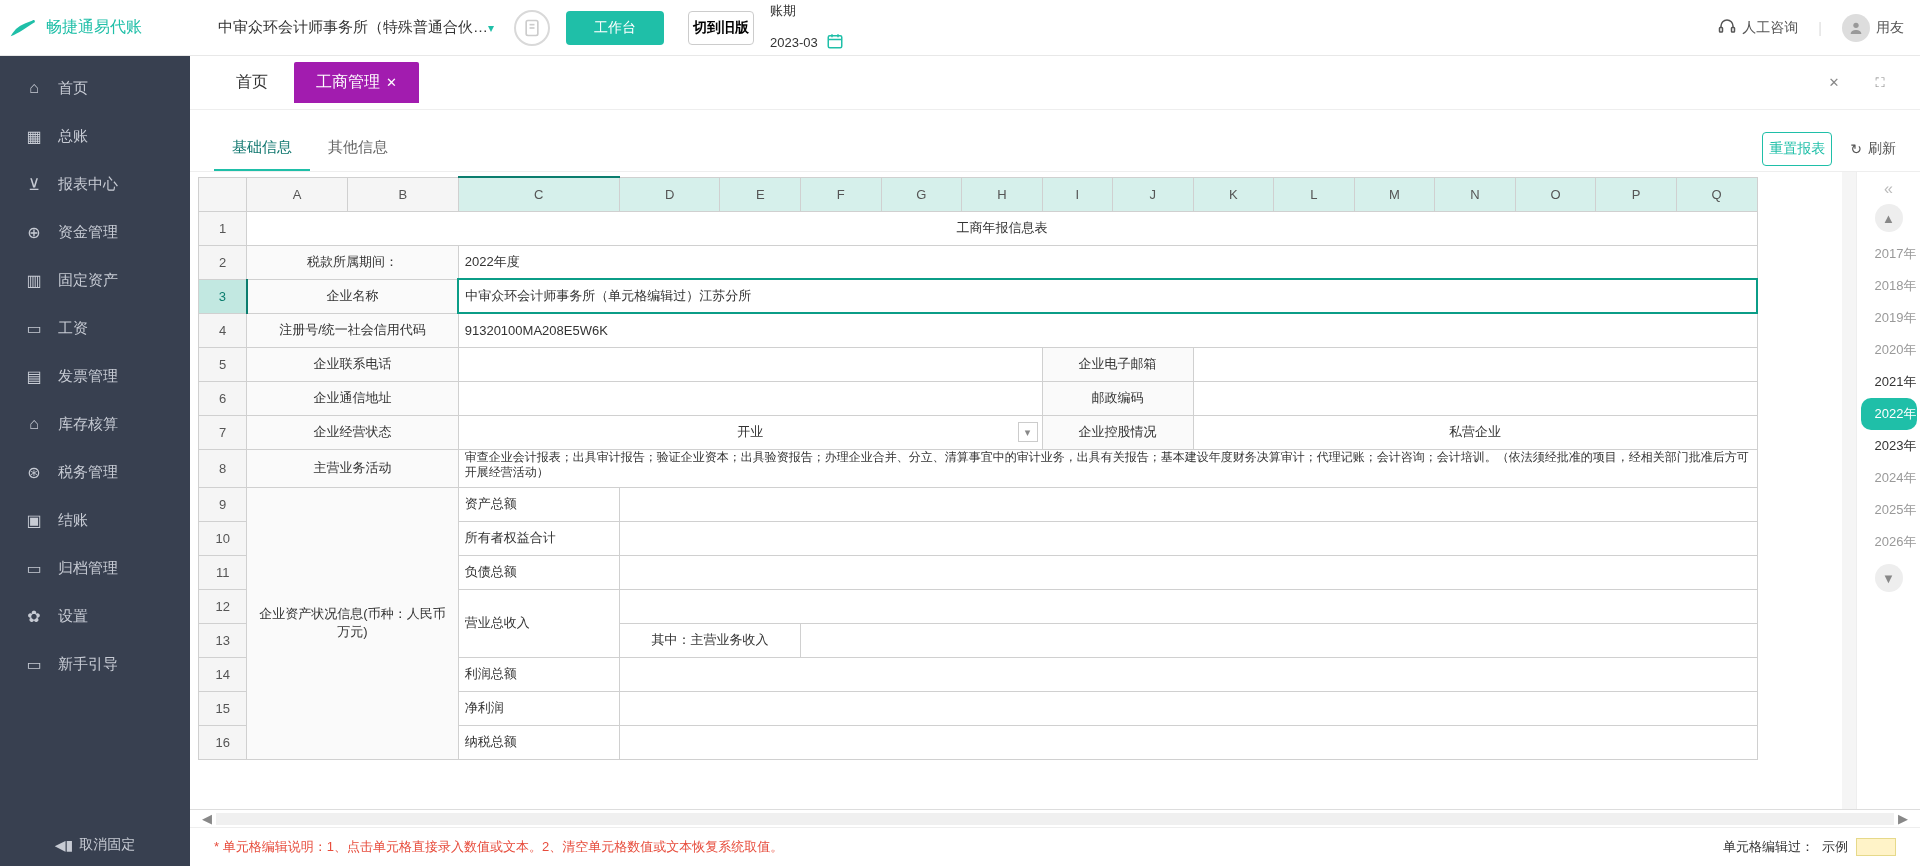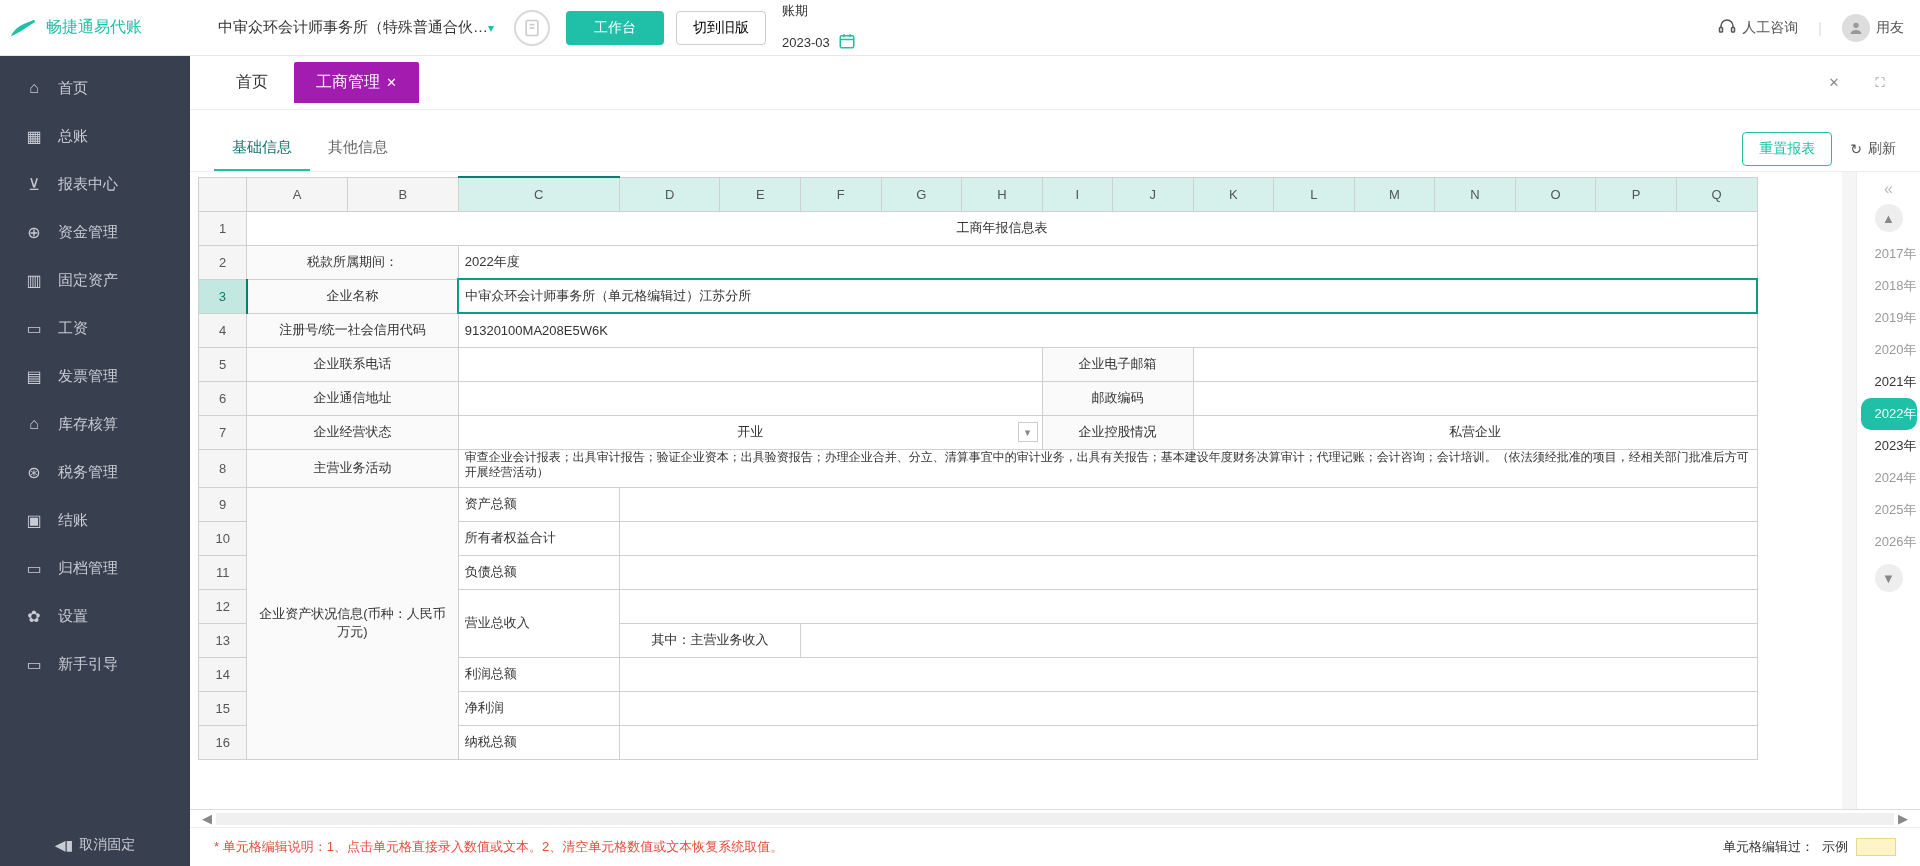--- a/index.html
+++ b/index.html
@@ -7,21 +7,21 @@
 .app { display: flex; flex-direction: column; height: 866px; width: 1920px; }
 
 
 .topbar { display: flex; align-items: center; height: 56px; background: #fff; border-bottom: 1px solid #e8e8e8; padding: 0 16px; }
 .logo { display: flex; align-items: center; gap: 8px; color: #1FBFA8; font-size: 16px; font-weight: 500; width: 200px; margin-left: -6px; }
 .logo-icon { width: 28px; height: 28px; }
 .company-sel { display: flex; align-items: center; gap: 0; margin-left: 8px; font-size: 15px; color: #333; }
 .chev { color: #1FBFA8; font-size: 12px; }
 .round-icon { width: 36px; height: 36px; border-radius: 50%; border: 2px solid #d9d9d9; display: flex; align-items: center; justify-content: center; margin-left: 20px; color: #ccc; font-size: 18px; }
 .btn-teal { background: #1FBFA8; color: #fff; border: none; padding: 8px 28px; border-radius: 4px; font-size: 14px; margin-left: 16px; cursor: pointer; }
-.btn-outline { background: #fff; border: 1px solid #ccc; padding: 7px 16px; border-radius: 4px; font-size: 14px; margin-left: 12px; cursor: pointer; }
+.btn-outline { background: #fff; border: 1px solid #ccc; padding: 7px 4px; border-radius: 4px; font-size: 14px; margin-left: 24px; cursor: pointer; font-weight: bold; }
 .period { display: flex; align-items: flex-start; gap: 12px; margin-left: 16px; font-size: 13px; flex-direction: column; }
 .period-date { display: flex; align-items: center; gap: 8px; }
 .cal-icon { color: #1FBFA8; }
 .topbar-right { margin-left: auto; display: flex; align-items: center; gap: 20px; font-size: 14px; color: #555; }
 .topbar-right .item { display: flex; align-items: center; gap: 6px; cursor: pointer; }
 .avatar { width: 28px; height: 28px; border-radius: 50%; background: #ddd; display: flex; align-items: center; justify-content: center; color: #999; }
 
 
 .main { flex: 1; display: flex; overflow: hidden; }
 
@@ -39,21 +39,21 @@
 .page-tab { padding: 10px 22px; font-size: 16px; cursor: pointer; border-radius: 2px 2px 0 0; }
 .page-tab.active { background: #a21caf; color: #fff; }
 .page-tab .close { margin-left: 6px; font-size: 13px; }
 .page-tabs-right { margin-left: auto; display: flex; gap: 14px; color: #888; }
 .icon-btn { width: 32px; height: 32px; display: flex; align-items: center; justify-content: center; cursor: pointer; border: 1px solid transparent; }
 
 .sub-tabs { display: flex; align-items: center; padding: 16px 24px 0; border-bottom: 1px solid #eee; }
 .sub-tab { padding: 12px 18px; font-size: 15px; cursor: pointer; color: #666; border-bottom: 2px solid transparent; }
 .sub-tab.active { color: #0f766e; border-bottom-color: #1FBFA8; font-weight: 500; }
 .sub-tabs-right { margin-left: auto; display: flex; align-items: center; gap: 18px; }
-.btn-reset { color: #1FBFA8; border: 1px solid #1FBFA8; background: #fff; padding: 7px 16px; border-radius: 4px; font-size: 14px; cursor: pointer; }
+.btn-reset { color: #1FBFA8; border: 1px solid #1FBFA8; background: #fff; padding: 7px 6px; border-radius: 4px; font-size: 14px; cursor: pointer; }
 .refresh { display: flex; align-items: center; gap: 6px; color: #555; cursor: pointer; font-size: 14px; }
 
 
 .sheet-wrap { flex: 1; display: flex; overflow: hidden; position: relative; }
 .sheet { flex: 1; overflow: auto; position: relative; padding: 4px 8px 0 8px; }
 .grid { border-collapse: collapse; table-layout: fixed; }
 .grid td, .grid th { border: 1px solid #d0d0d0; height: 34px; padding: 0 6px; white-space: nowrap; overflow: hidden; text-overflow: ellipsis; font-size: 13px; }
 .grid th { background: #f5f5f5; font-weight: normal; color: #555; text-align: center; }
 .grid .col-hdr { height: 24px; }
 .grid .row-hdr { background: #f5f5f5; text-align: center; width: 48px; color: #555; }

